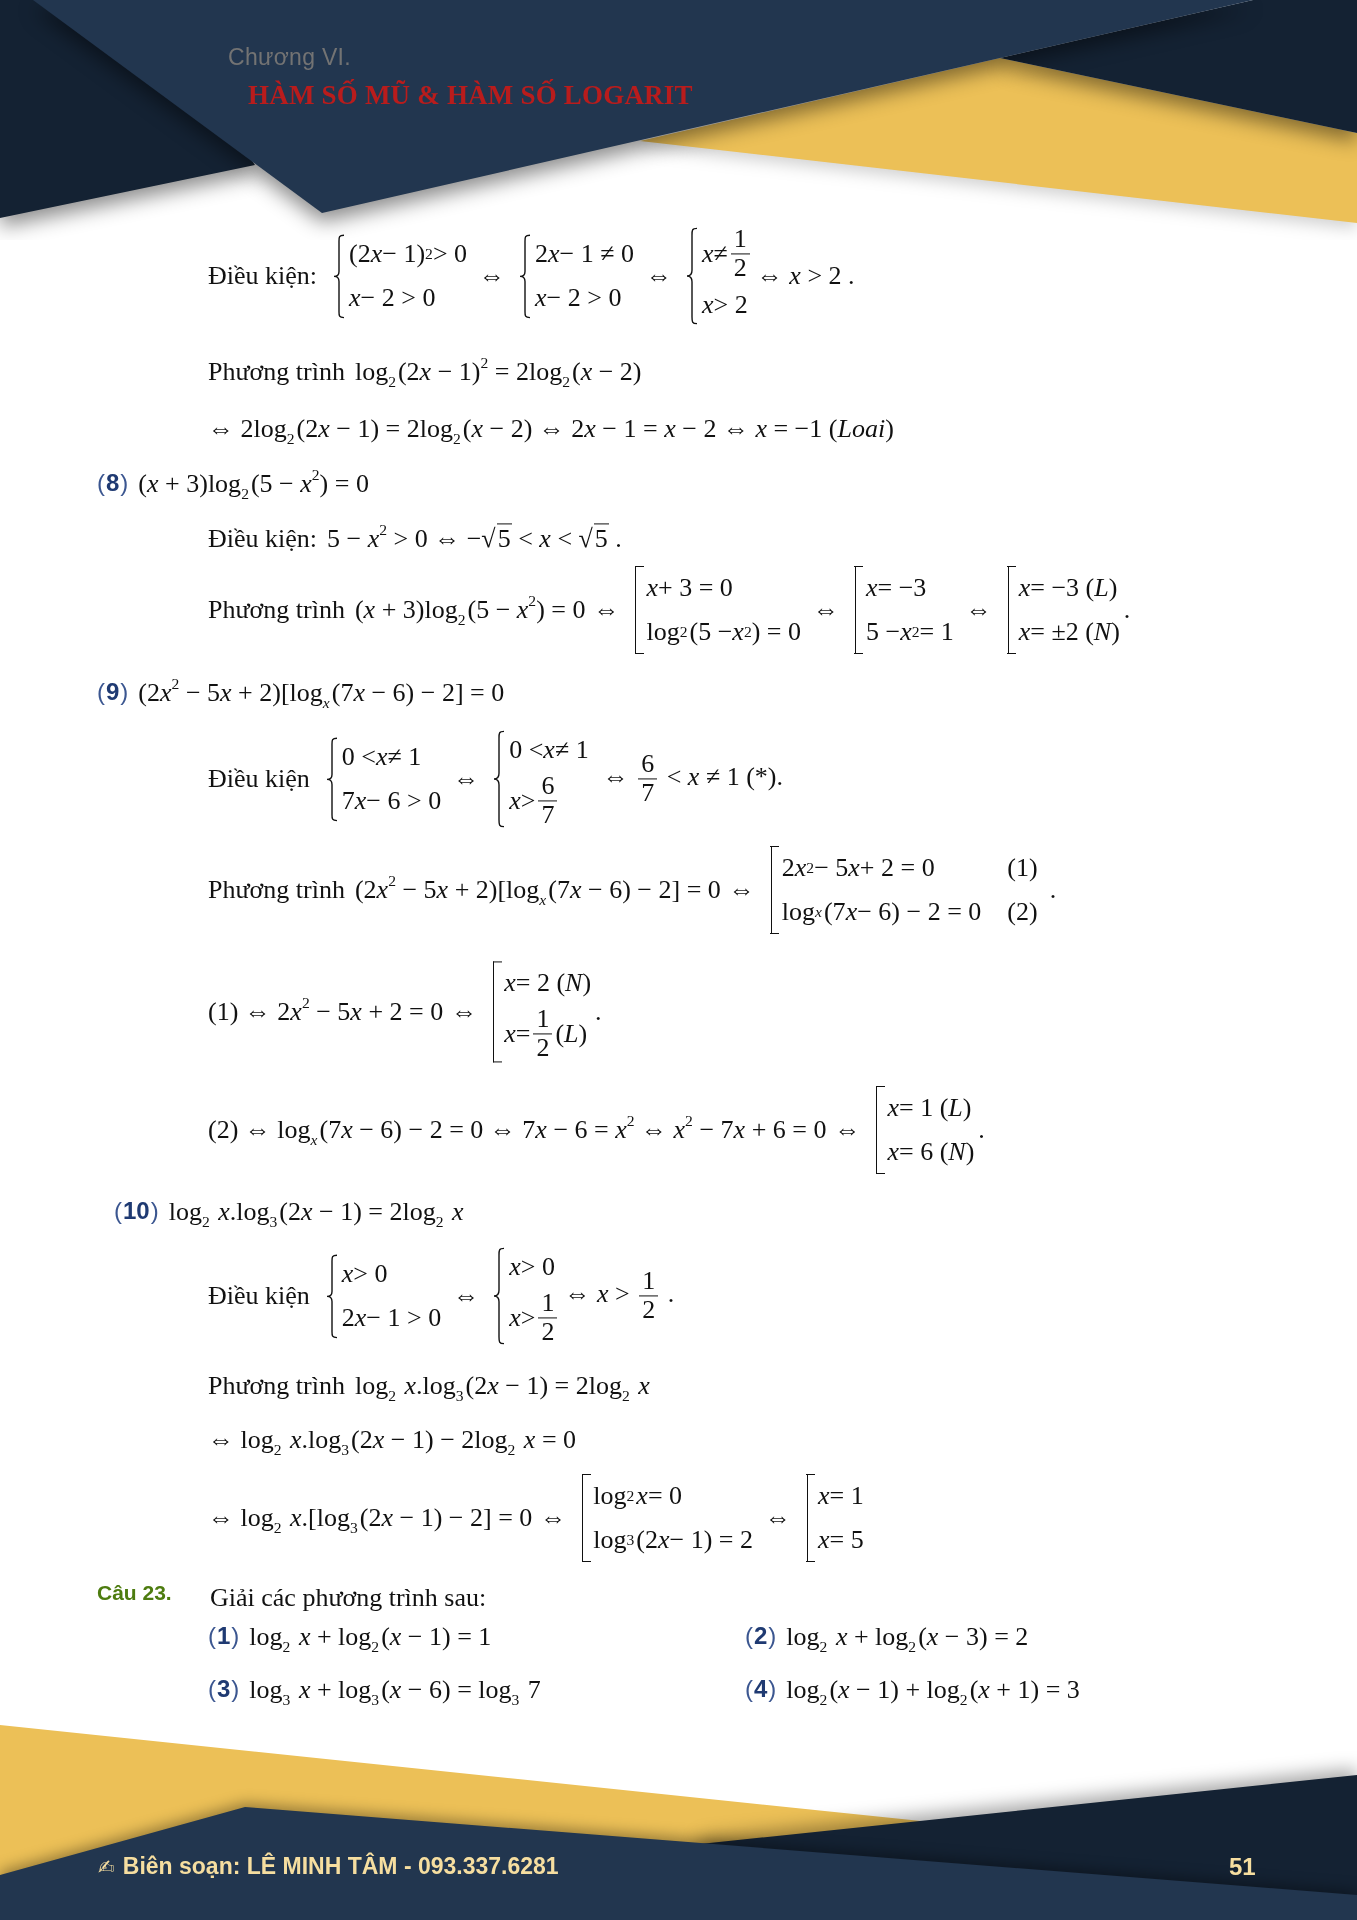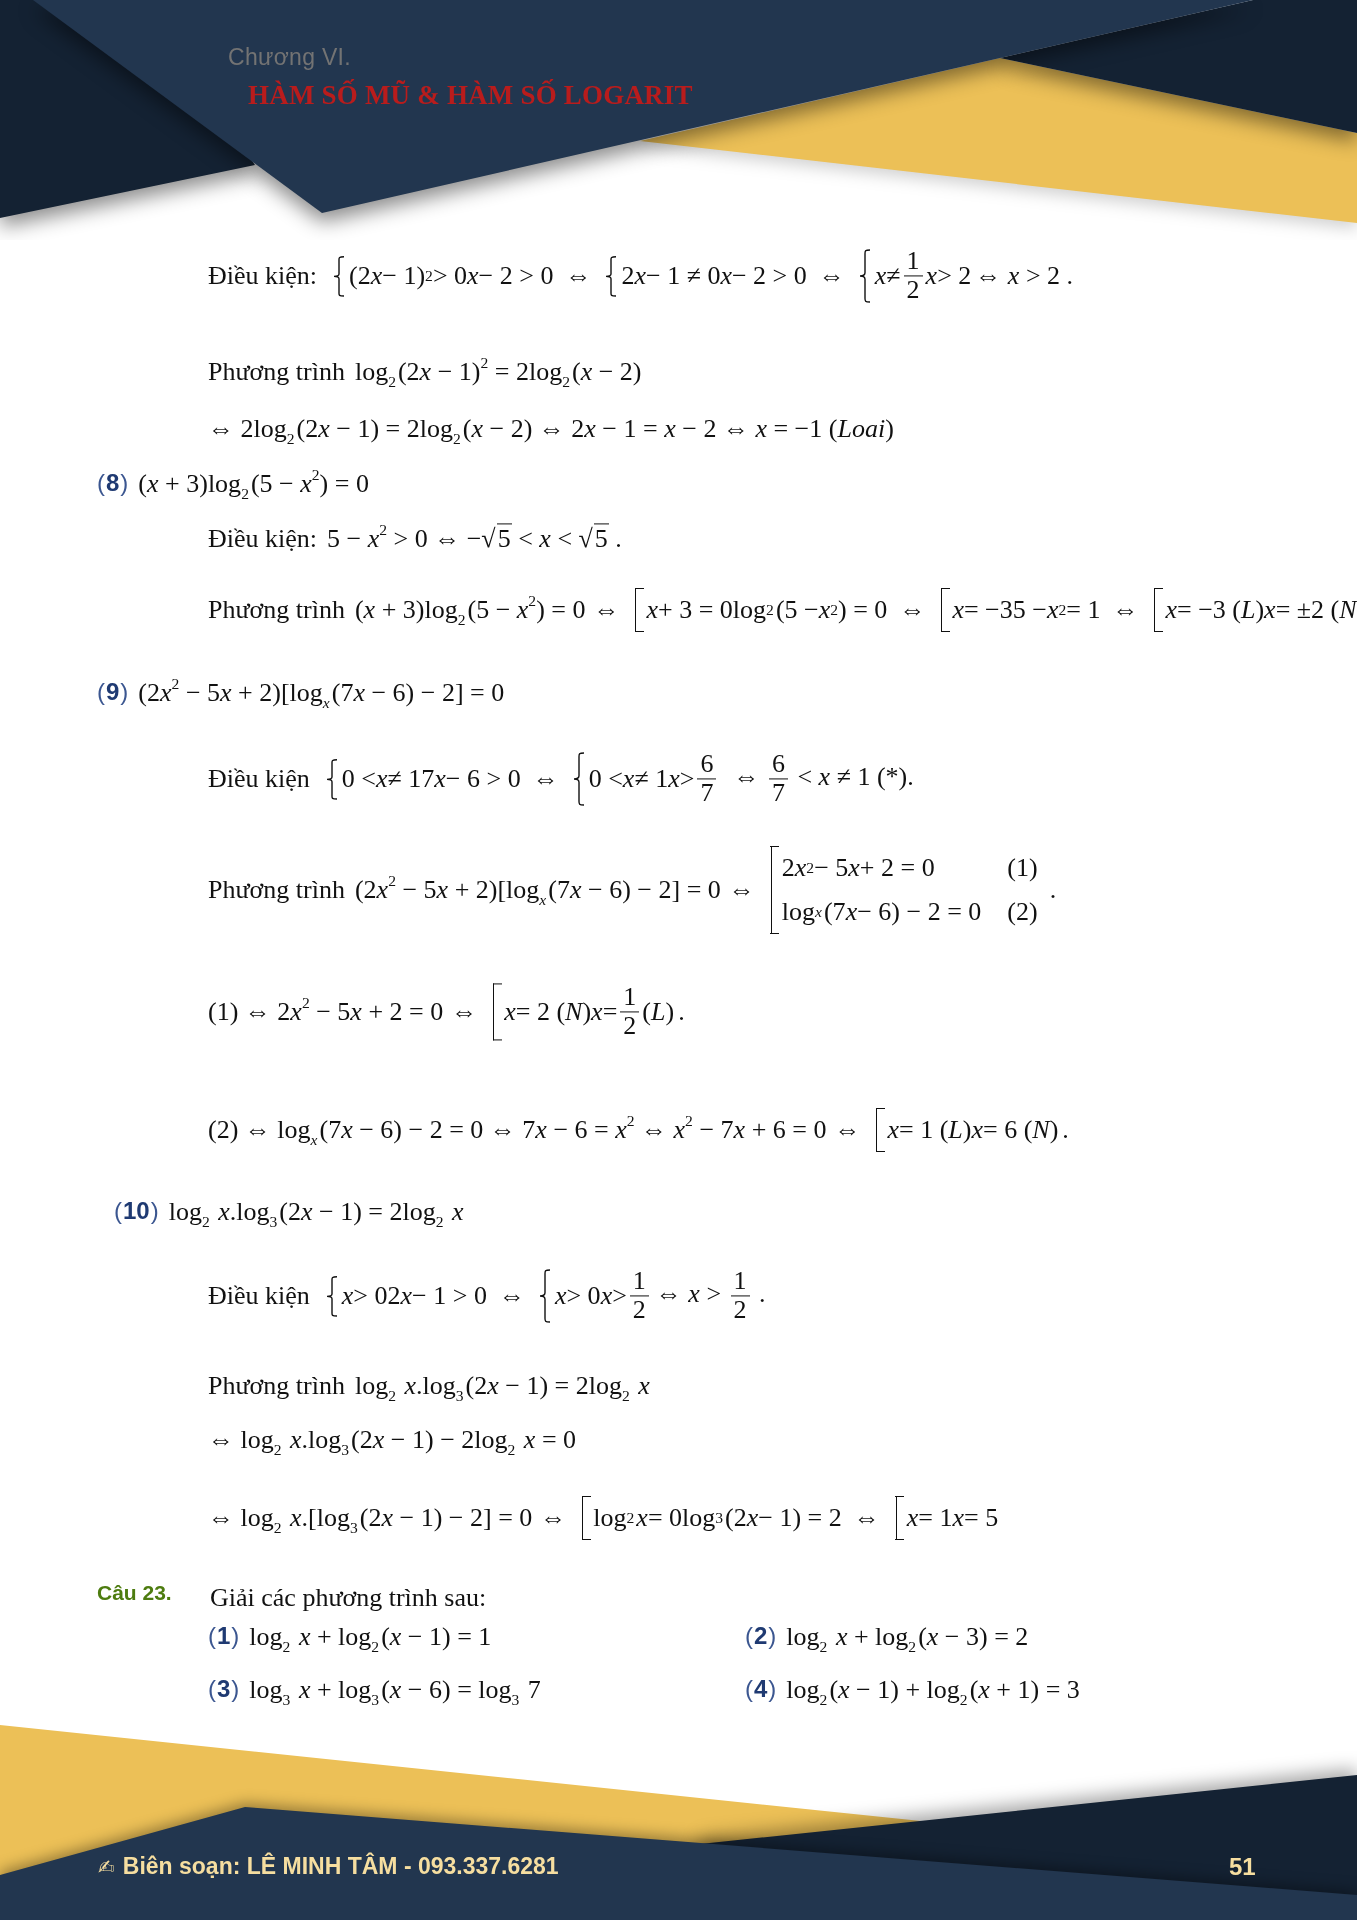--- a/index.html
+++ b/index.html
@@ -18,21 +18,21 @@
   .chapter-title { position:absolute; left:228px; top:80px; font-family:"Liberation Serif", serif;
                    font-weight:bold; font-size:27px; color:#b91c1c; letter-spacing:0.2px;margin-left:20px; }
 
   .line { position:absolute; display:flex; align-items:center; white-space:nowrap;
           transform:translateY(-50%); line-height:1.2; }
   .lbl { margin-right:10px; }
   .m i, i { font-style:italic; }
   sub { font-size:0.6em; vertical-align:-0.42em; line-height:0; margin-right:2px; }
   sup { font-size:0.6em; vertical-align:0.8em; line-height:0; }
   .iff { margin:0 8px; }
-  .sys { position:relative; display:inline-flex; flex-direction:row; justify-content:center; margin:0 4px; }
+  .sys { position:relative; display:inline-flex; flex-direction:column; justify-content:center; margin:0 4px; }
   .sys .row { display:flex; align-items:center; min-height:44px; }
   .sys.brace { padding-left:18px; }
   .sys.brace .brace-svg { position:absolute; left:2px; top:2px; width:12px; height:calc(100% - 4px); overflow:visible; }
   .sys.bracket { border-left:1.6px solid #111; padding-left:10px; margin-left:8px; }
   .sys.bracket::before, .sys.bracket::after { content:""; position:absolute; left:-1.6px; width:9px; border-top:1.6px solid #111; }
   .sys.bracket::before { top:0; }
   .sys.bracket::after { bottom:0; }
   .sys.tagged { display:inline-grid; grid-template-columns:auto auto; column-gap:26px; }
   .sys.tagged > span { display:flex; align-items:center; min-height:44px; }
   .frac { display:inline-flex; flex-direction:column; align-items:center; vertical-align:middle;

